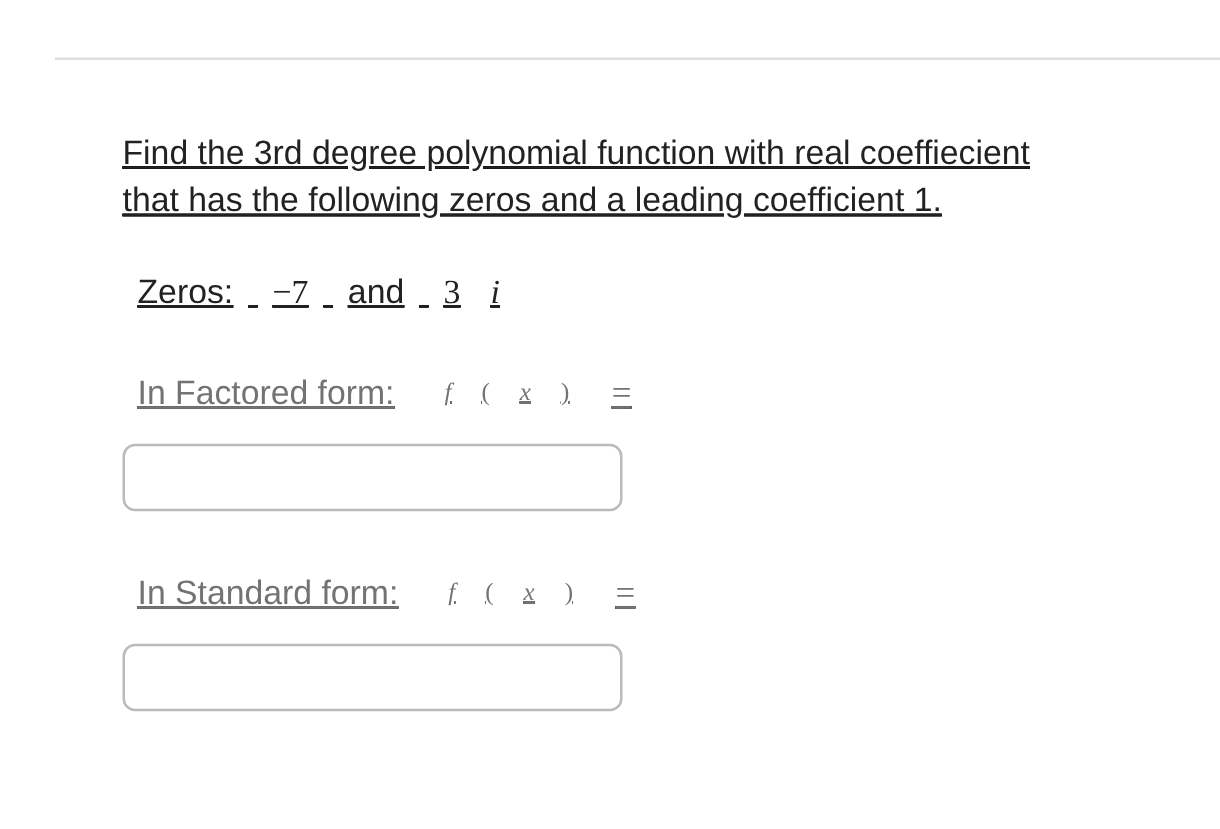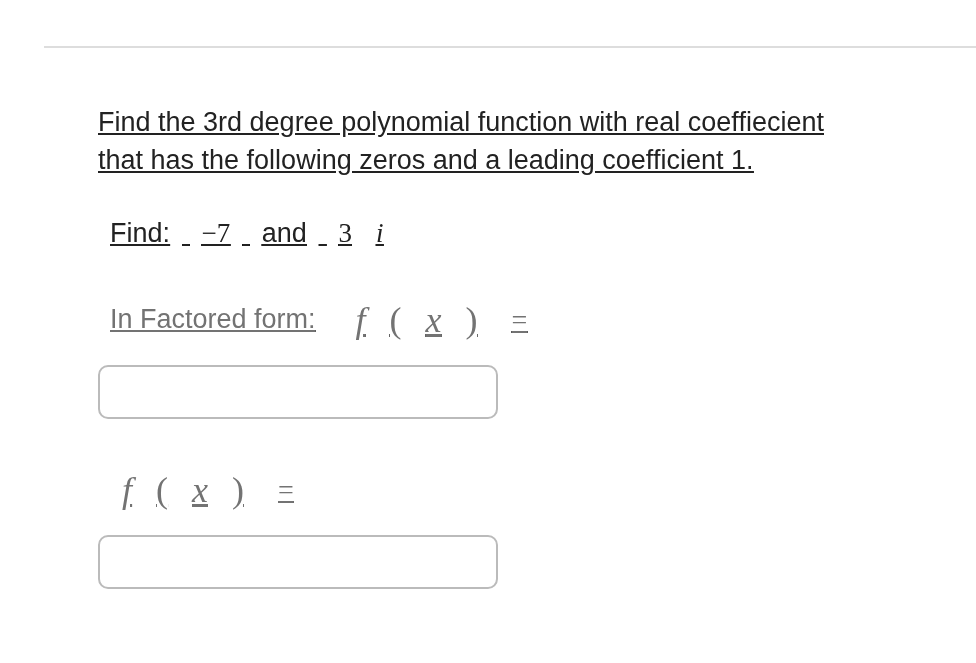--- a/index.html
+++ b/index.html
@@ -44,21 +44,21 @@
     .form-label {
       font-size: 27px;
       color: #737373;
       margin-bottom: 8px;
       display: flex;
       align-items: center;
       gap: 4px;
     }
     .math-fx {
       font-family: 'Georgia', 'Times New Roman', serif;
-      font-size: 36px;
+      font-size: 20px;
       font-style: italic;
     }
     .math-fx .paren {
       font-style: normal;
     }
     .math-equals {
       font-family: 'Georgia', 'Times New Roman', serif;
       font-size: 28px;
       margin-left: 6px;
     }
@@ -85,32 +85,33 @@
 </head>
 <body>
 
 <div class="divider"></div>
 
 <div class="content">
 
   <p class="question-text">Find the 3rd degree polynomial function with real coeffiecient that has the following zeros and a leading coefficient 1.</p>
 
   <p class="zeros-line">
-    <span>Find:</span>
+    <span>Zeros:</span>
     <span class="math-inline minus">−7</span>
     <span>and</span>
     <span class="math-inline">3</span><span class="italic-i">i</span>
   </p>
 
   <div class="form-label">
     <span>In Factored form:</span>
     <span class="math-fx"><span>f</span><span class="paren">(</span><span>x</span><span class="paren">)</span></span>
     <span class="math-equals">=</span>
   </div>
   <input type="text" class="answer-input" value="" style="">
 
   <div class="form-label">
+    <span>In Standard form:</span>
     <span class="math-fx"><span>f</span><span class="paren">(</span><span>x</span><span class="paren">)</span></span>
     <span class="math-equals">=</span>
   </div>
   <input type="text" class="answer-input" value="" style="">
 
 </div>
 
 </body></html>

